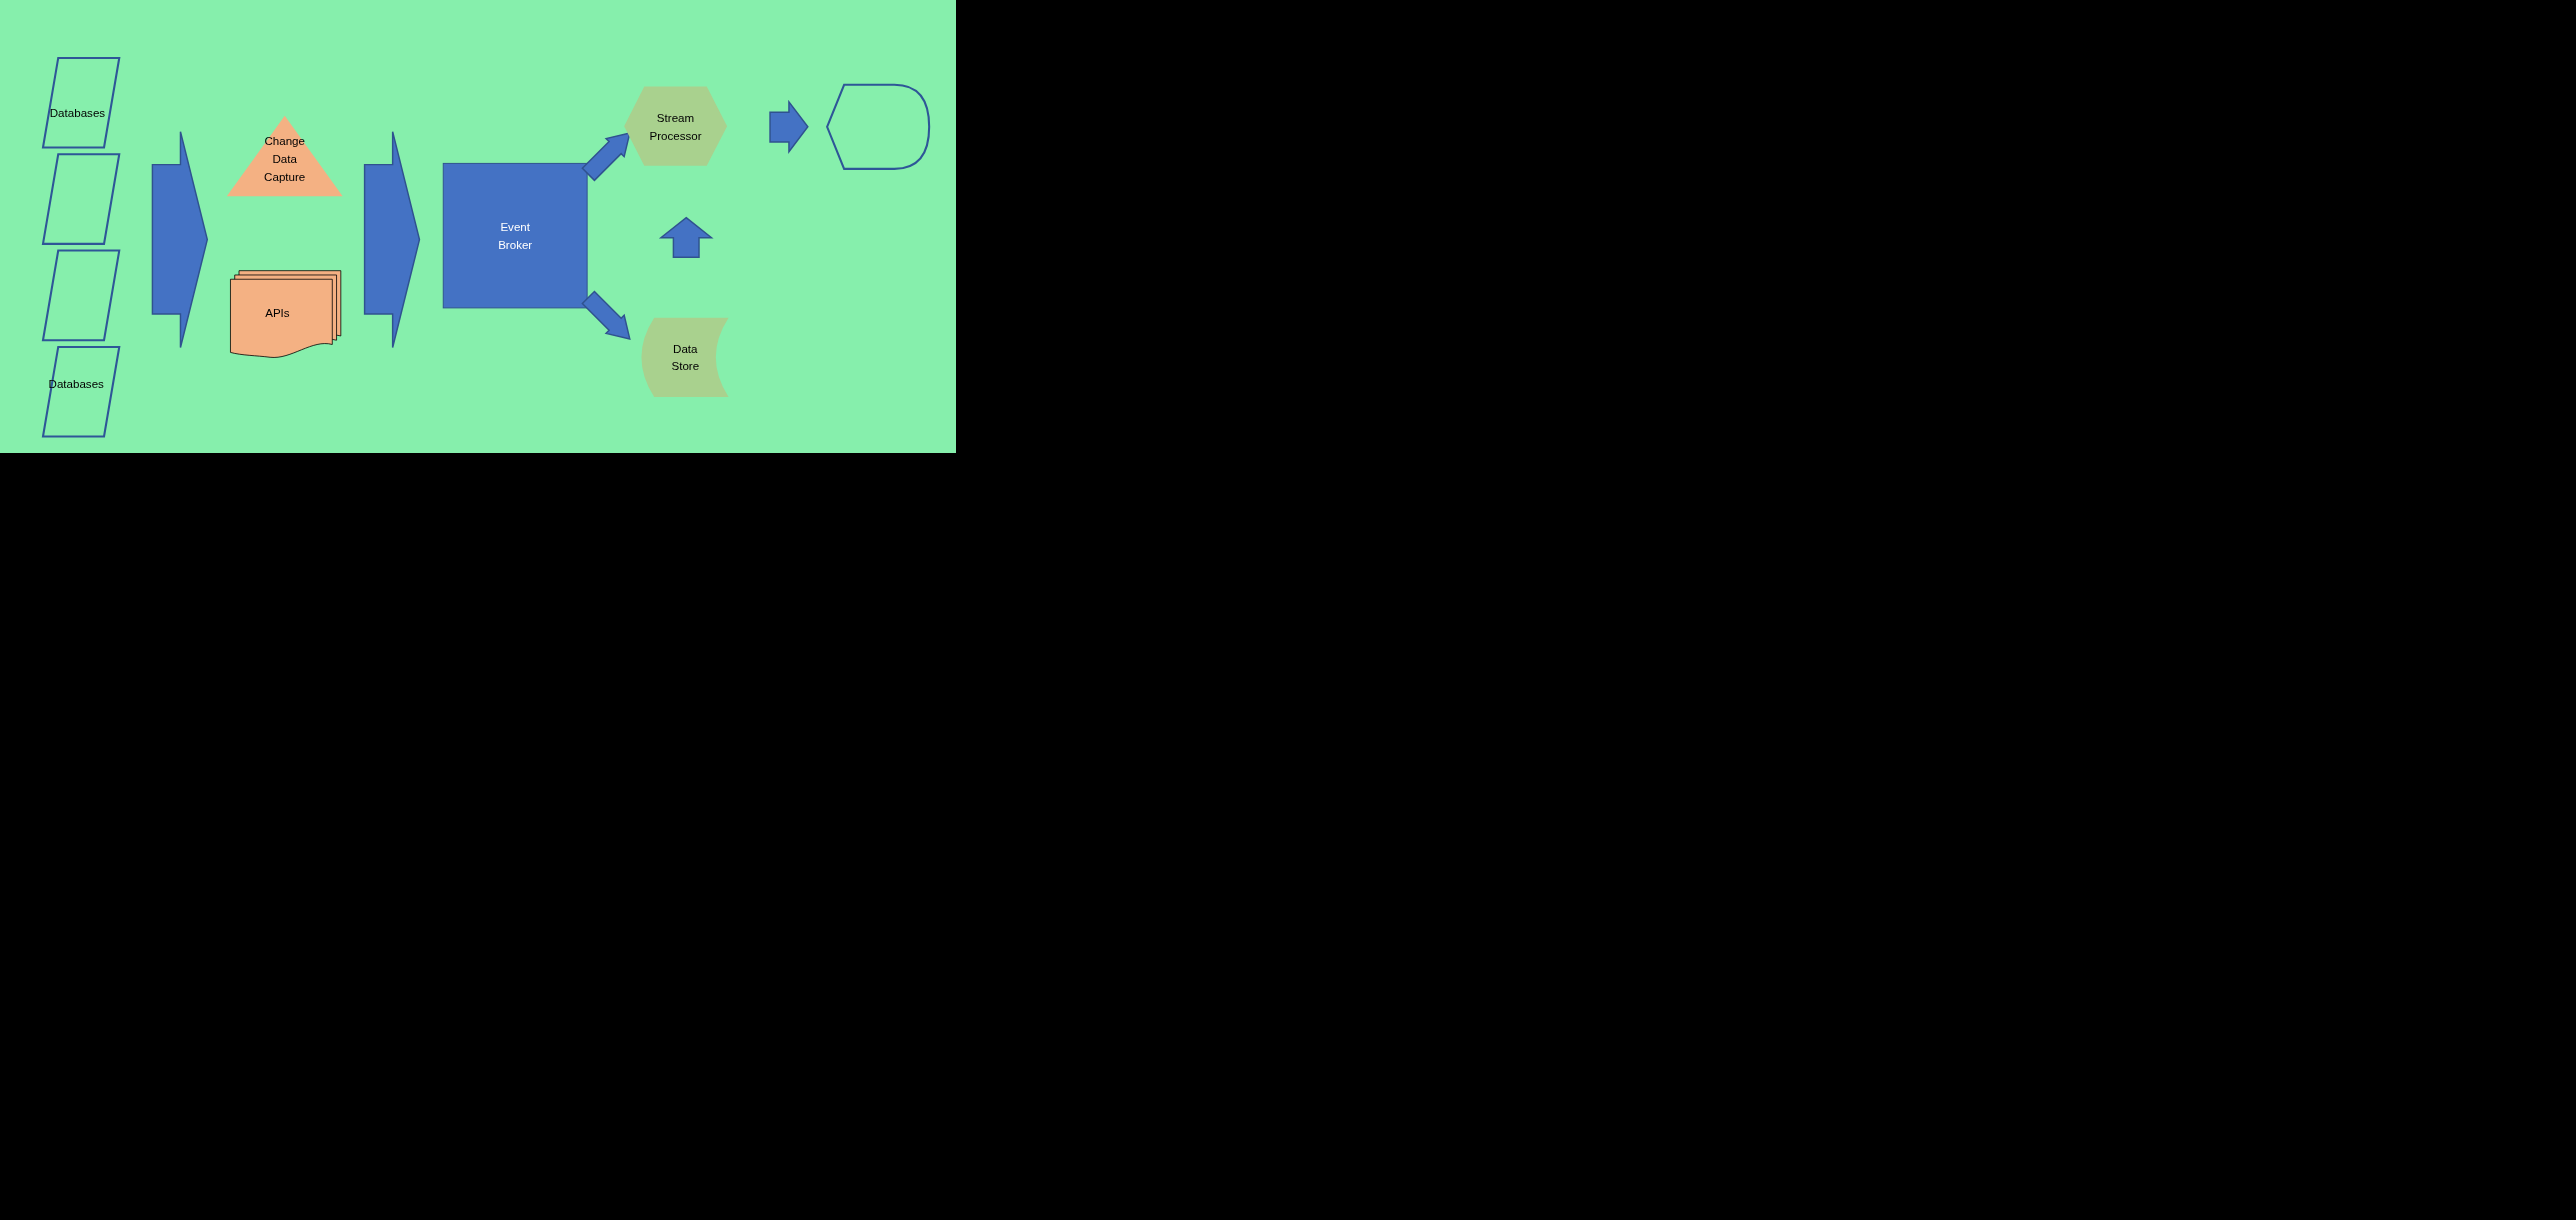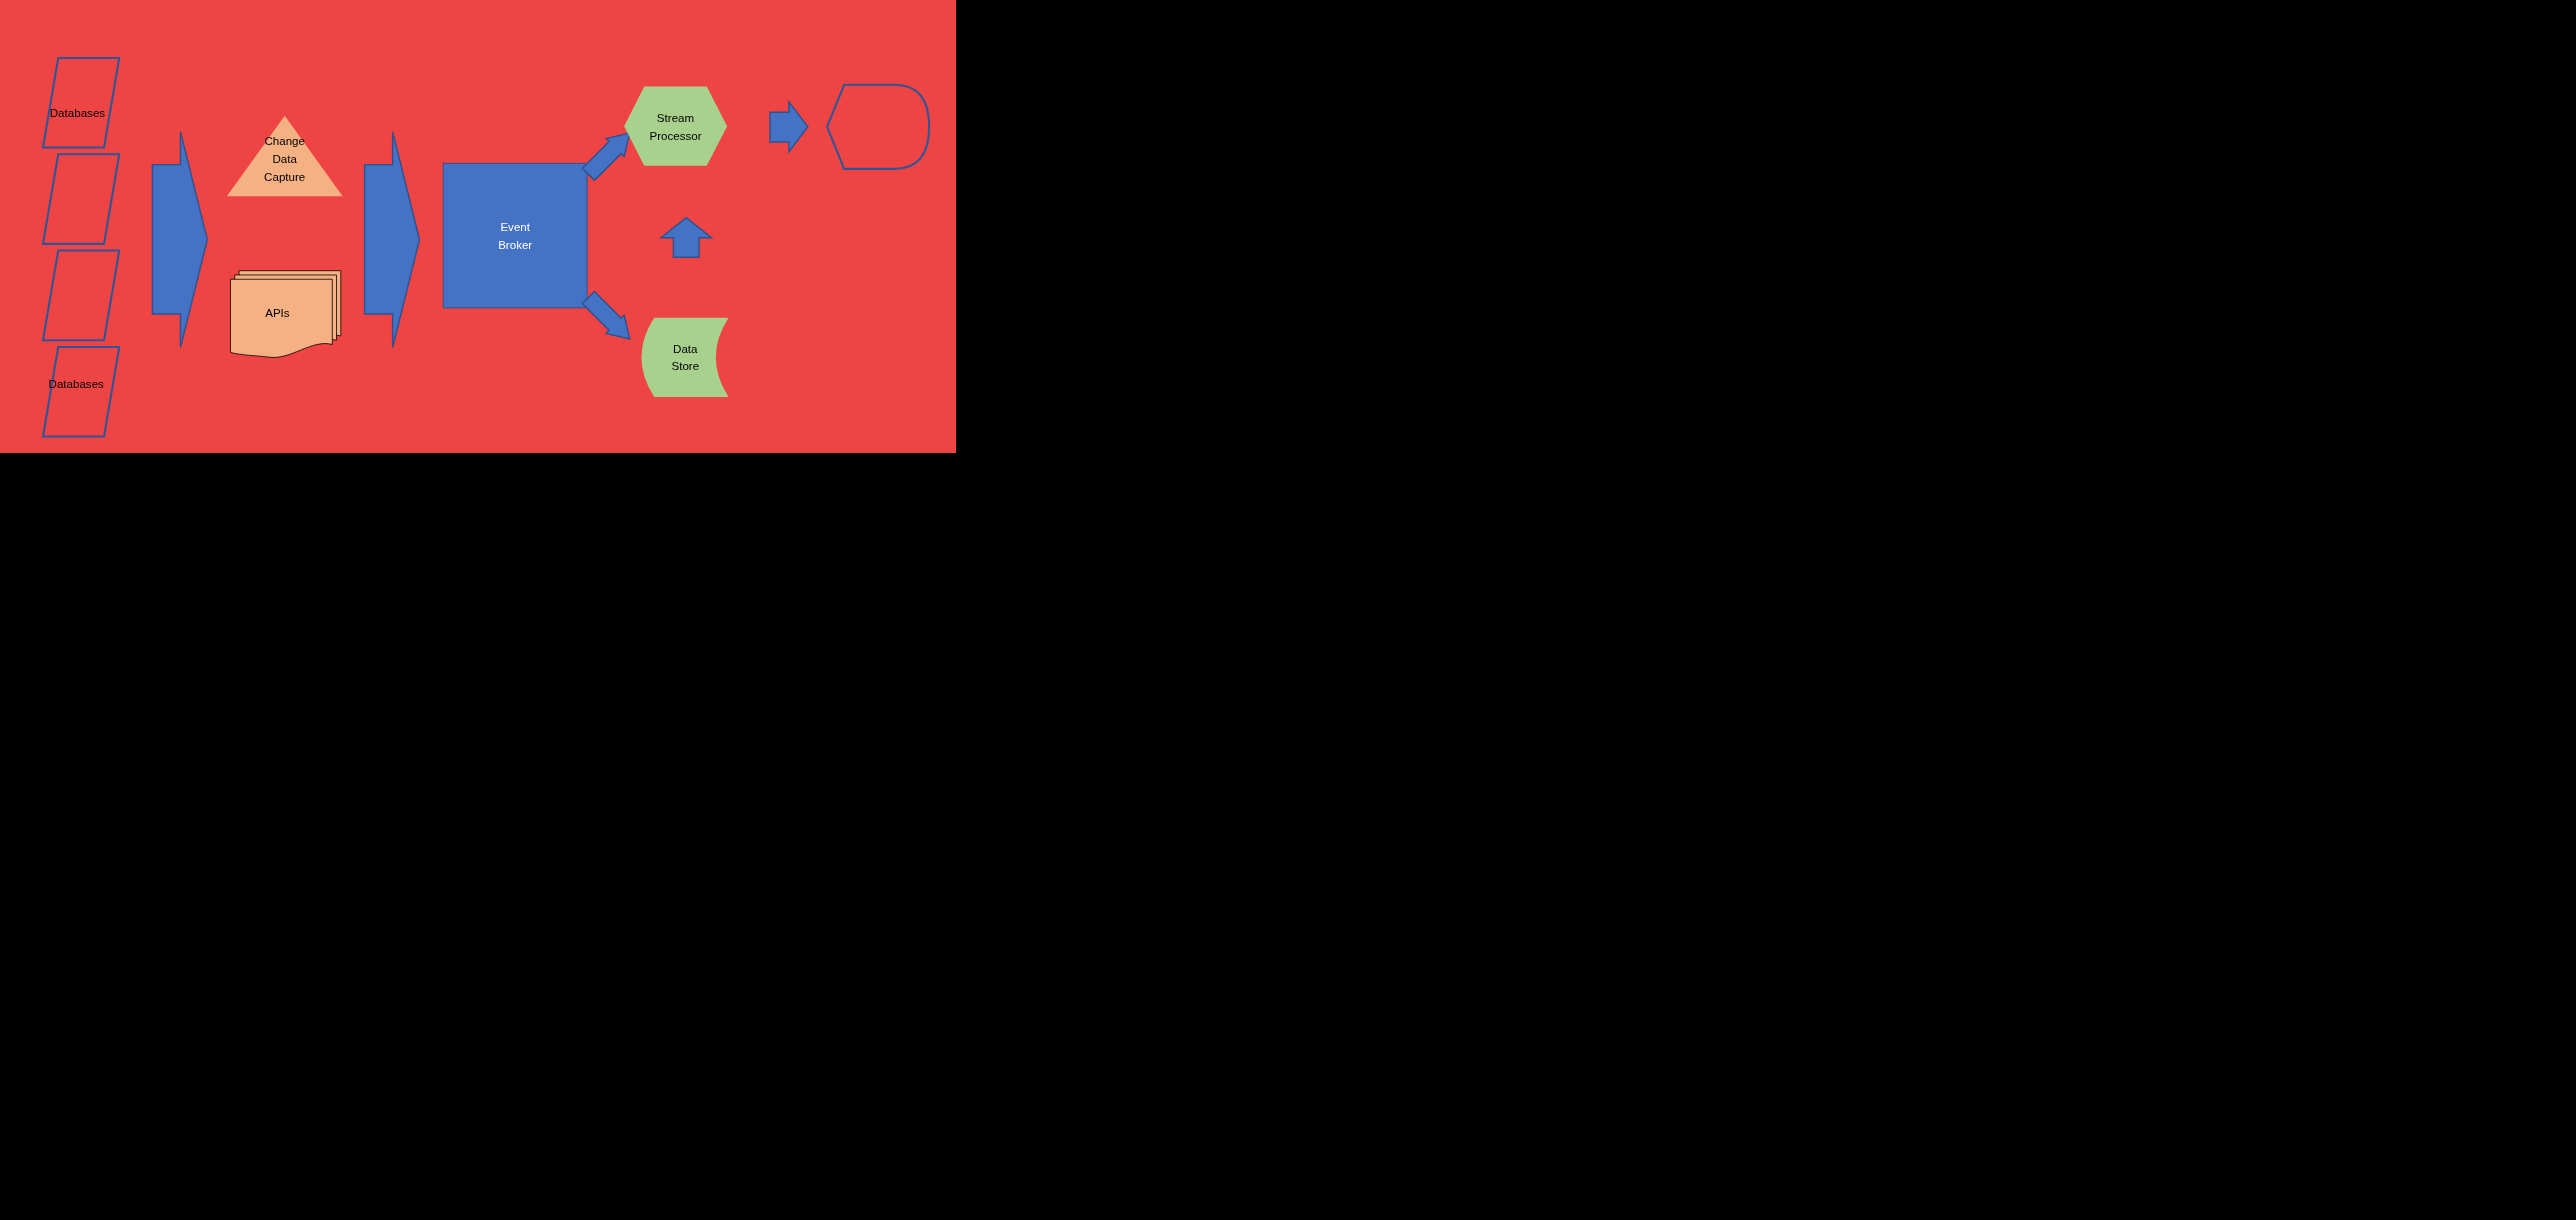--- a/index.html
+++ b/index.html
@@ -1,16 +1,16 @@
 <!DOCTYPE html>
 <html style="font-size:9.8px"><head>
 <meta charset="utf-8">
 <style>
   html,body{margin:0;padding:0;background:#000;}
-  #stage{position:relative;width:956px;height:453px;background:#ef4444;overflow:hidden;}
+  #stage{position:relative;width:956px;height:453px;background:#86efac;overflow:hidden;}
   svg{position:absolute;left:0;top:0;}
   text{font-family:"Liberation Sans", sans-serif;font-size:19px;}
   .lbl{fill:#000000;}
   .lbl-white{fill:#FFFFFF;}
   .arrow{fill:#4472C4;stroke:#2F528F;stroke-width:2.4;stroke-linejoin:miter;}
   .outline-shape{fill:none;stroke:#2E5697;stroke-width:3.4;stroke-linejoin:miter;}
   .orange{fill:#F4B183;stroke:#000000;stroke-width:1.3;}
   .orange-nostroke{fill:#F4B183;}
   .green{fill:#A9D18E;}
   .broker{fill:#4472C4;stroke:#2F528F;stroke-width:1.6;}

